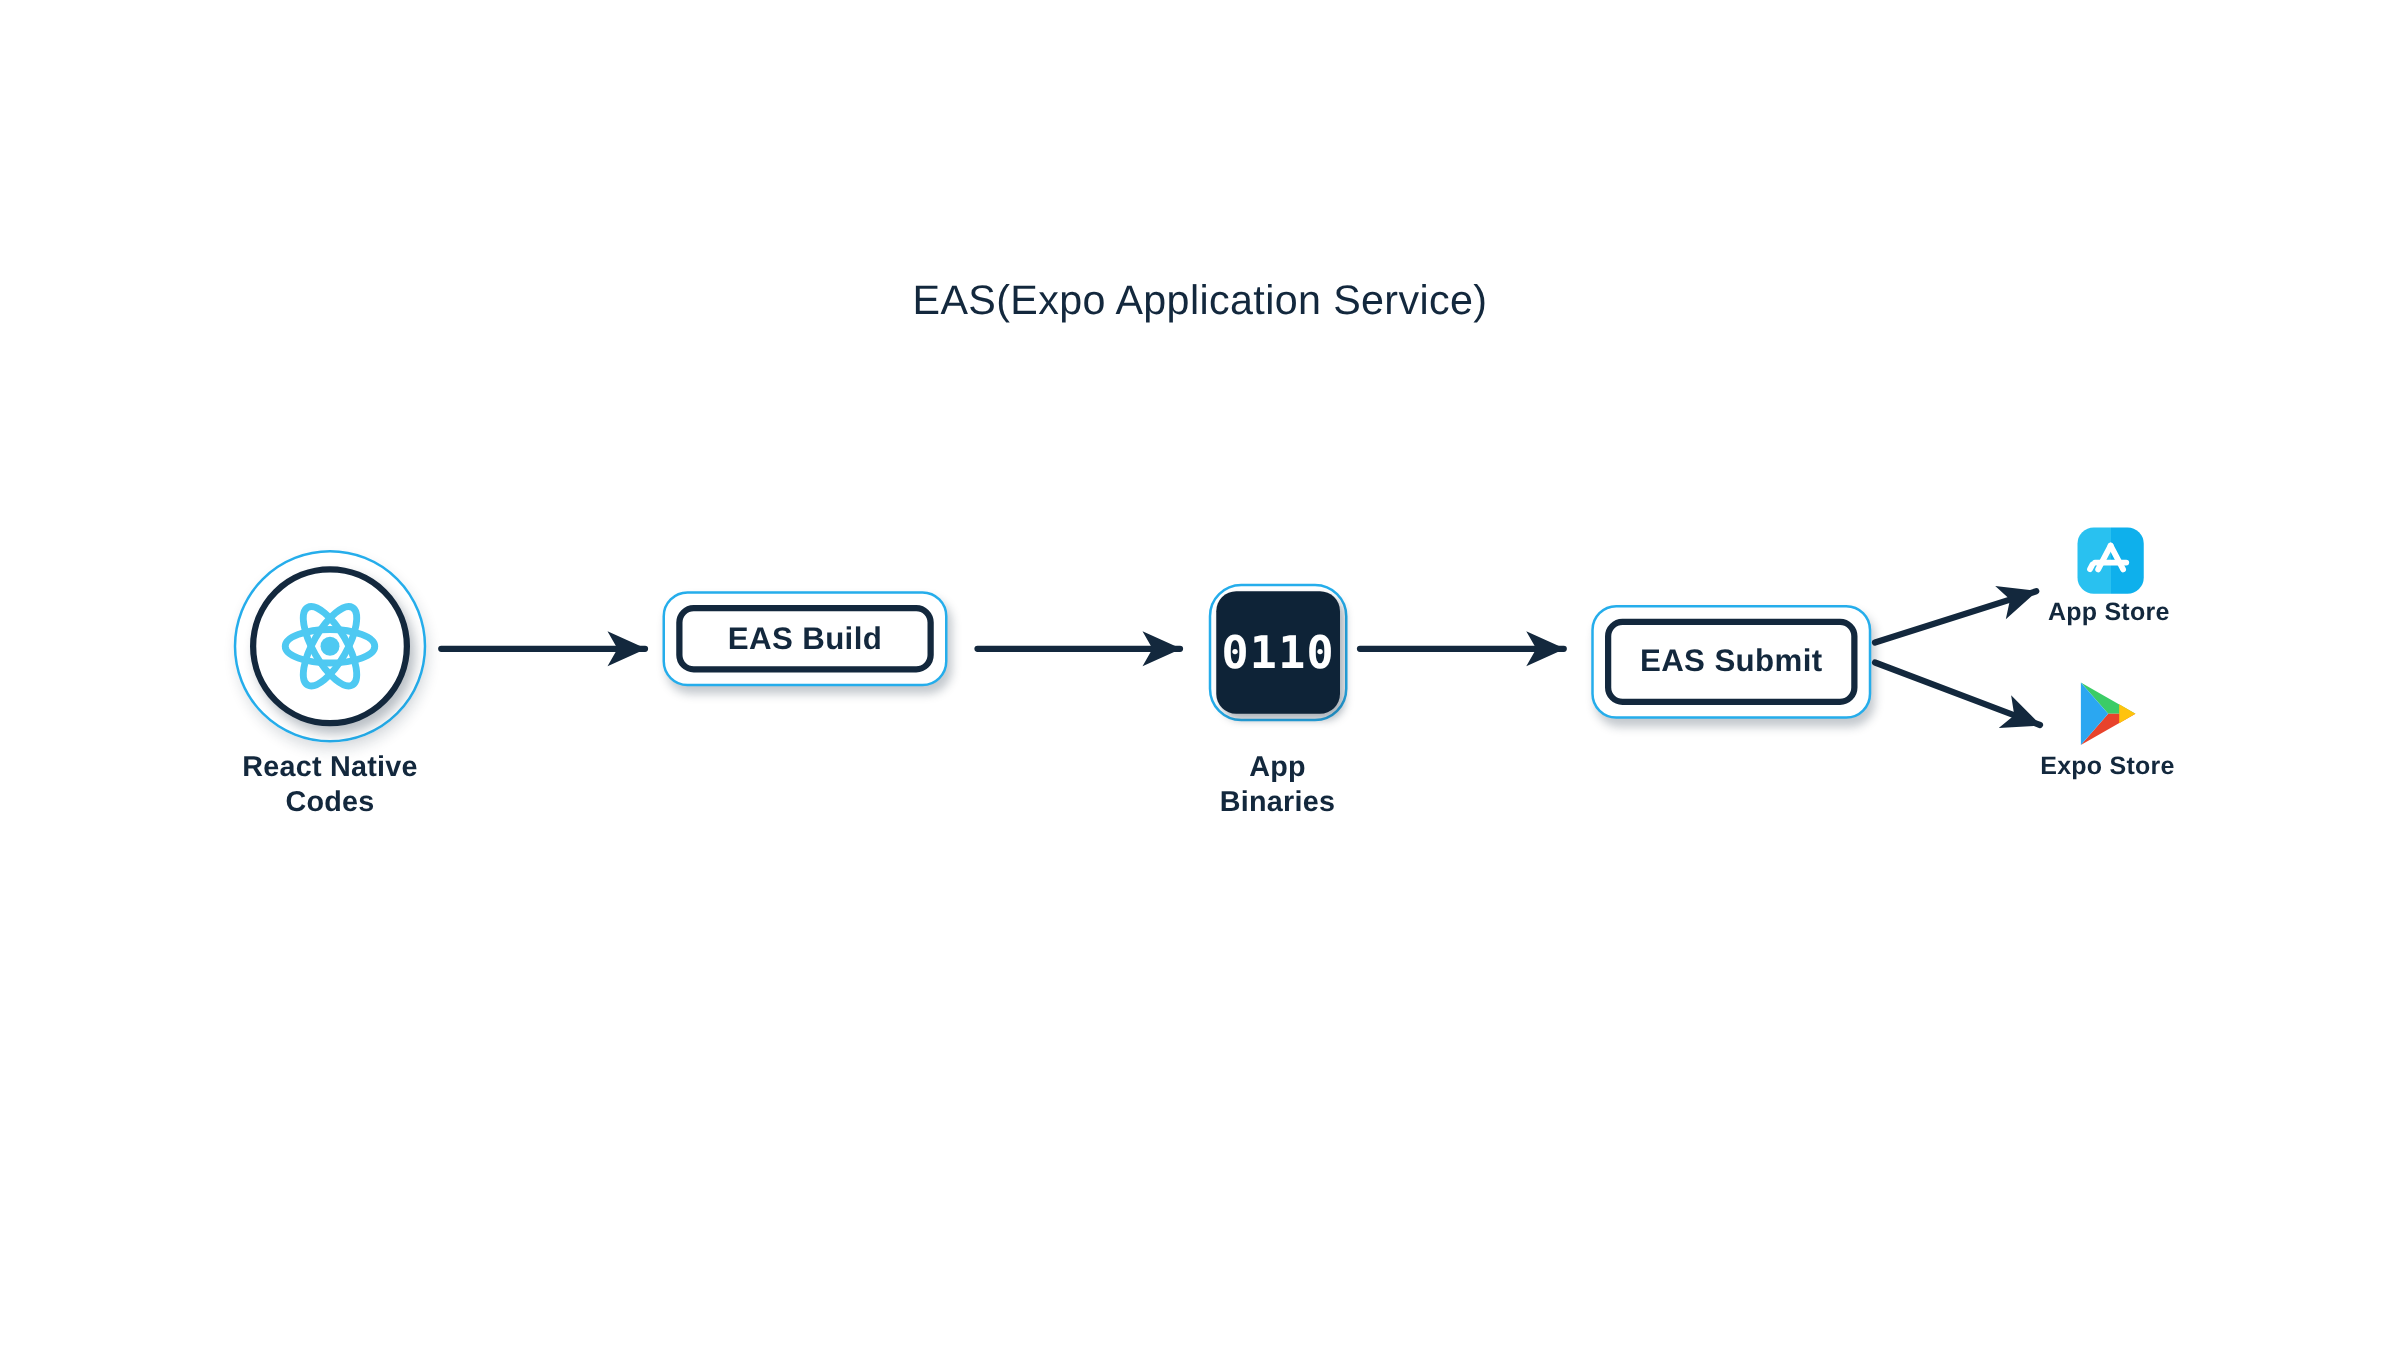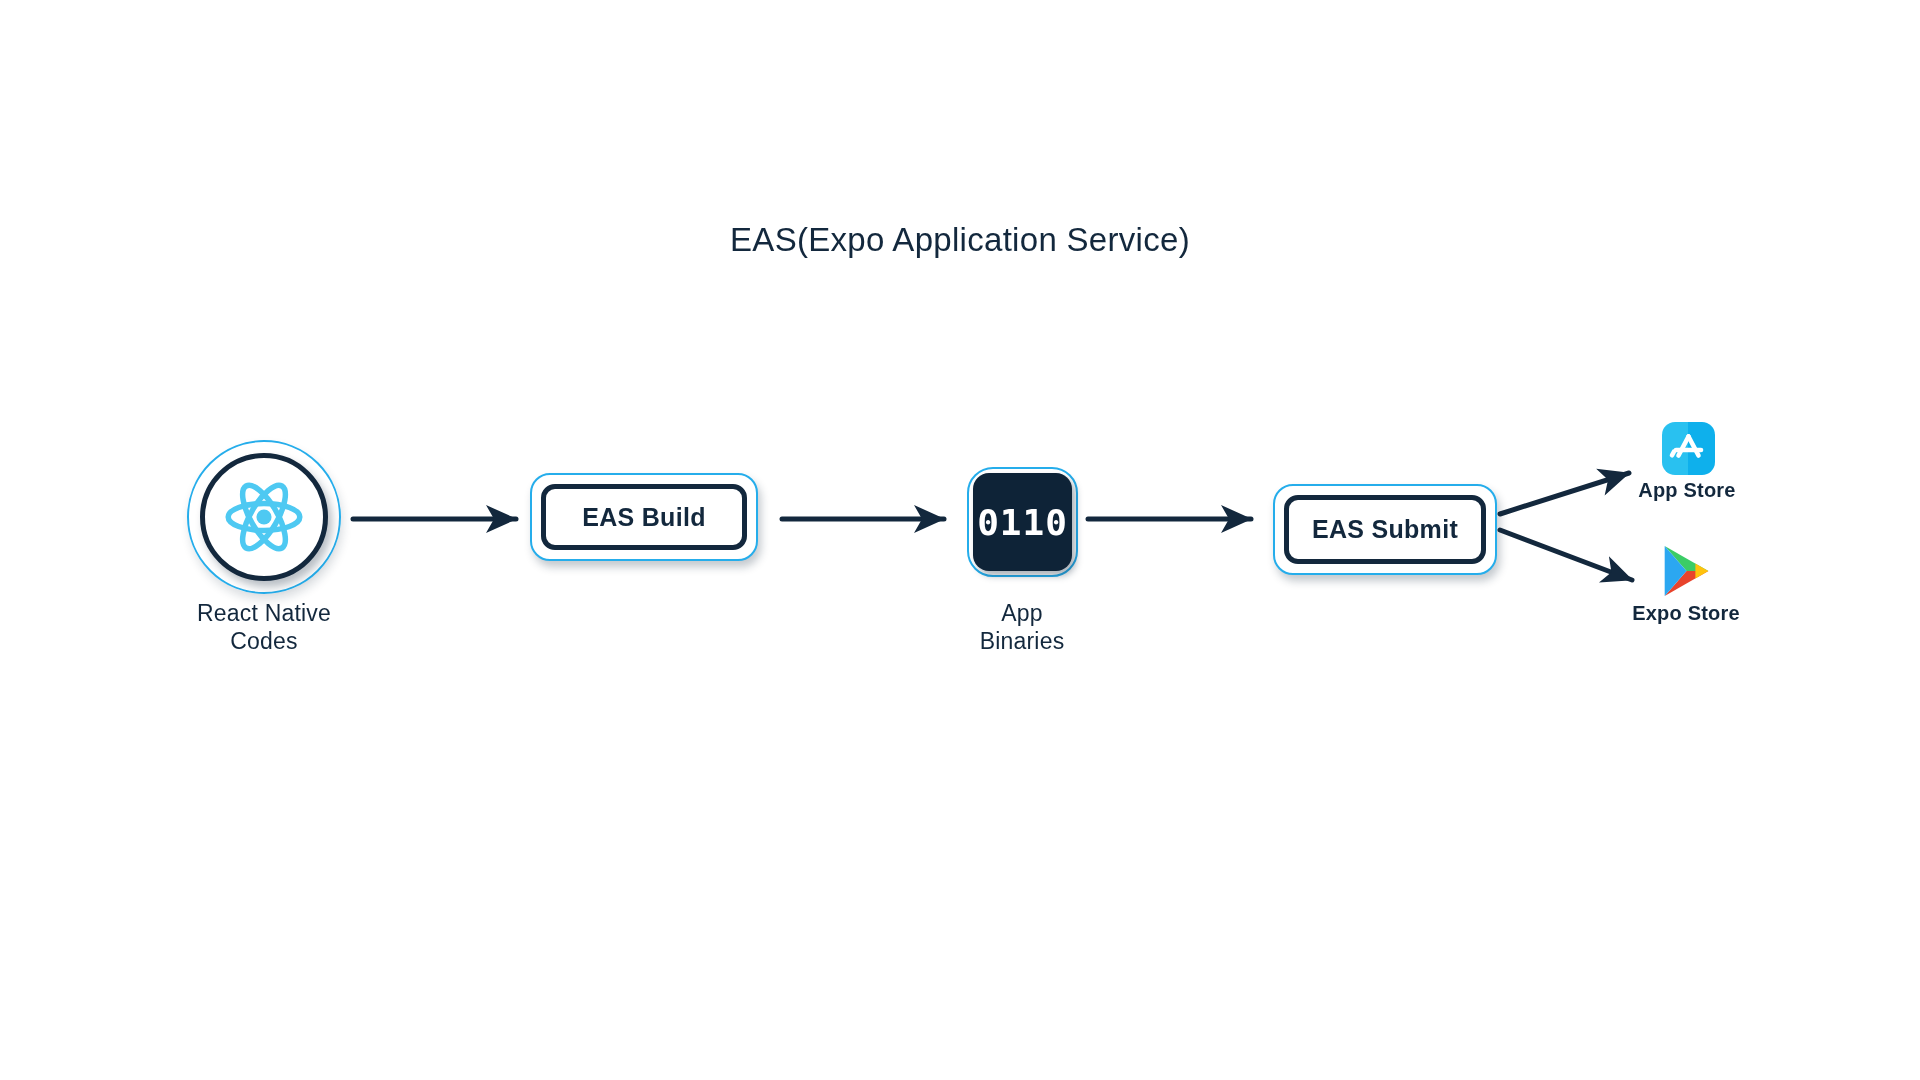--- a/index.html
+++ b/index.html
@@ -33,42 +33,42 @@
   .pill-outer {
     position: absolute; border: 2px solid var(--accent-blue); border-radius: 20px;
     background: #fff; box-shadow: 3px 6px 8px rgba(20,40,60,0.25);
   }
   .pill-inner {
     position: absolute; inset: 9px; background: #fff;
     border: 5px solid var(--navy); border-radius: 14px;
     display: flex; align-items: center; justify-content: center;
   }
   .pill-label { font-size: 25px; font-weight: bold; color: var(--navy); letter-spacing: 0.3px; }
-  .eas-build  { left: 530px; top: 473px; width: 228px; height: 88px; padding-left: 28px; }
+  .eas-build  { left: 530px; top: 473px; width: 228px; height: 76px; padding-left: 28px; }
   .eas-submit { left: 1273px; top: 484px; width: 224px; height: 91px; }
 
   
   .bin-outer {
     position: absolute; left: 967px; top: 467px; width: 111px; height: 110px;
     border: 2px solid var(--accent-blue); border-radius: 26px; background: #fff;
   }
   .bin-inner {
     position: absolute; inset: 4px; background: var(--binary-bg); border-radius: 16px;
     display: flex; flex-direction: row; align-items: center; justify-content: center;
     box-shadow: 4px 5px 7px rgba(20,40,60,0.35);
   }
   .bin-line {
     font-family: "DejaVu Sans Mono", monospace; font-weight: bold;
     font-size: 36px; line-height: 33px; color: #ffffff; letter-spacing: 1px;
   }
 
   
   .node-label {
     position: absolute; text-align: center; color: var(--navy);
-    font-size: 23px; font-weight: normal; line-height: 28px; letter-spacing: 0.2px;
+    font-size: 23px; font-weight: bold; line-height: 28px; letter-spacing: 0.2px;
   }
   .store-label {
     position: absolute; text-align: center; color: var(--navy);
     font-size: 20px; font-weight: bold; letter-spacing: 0.2px;
   }
 
   
   .appstore-icon {
     position: absolute; left: 1662px; top: 422px; width: 53px; height: 53px;
     border-radius: 13px;

